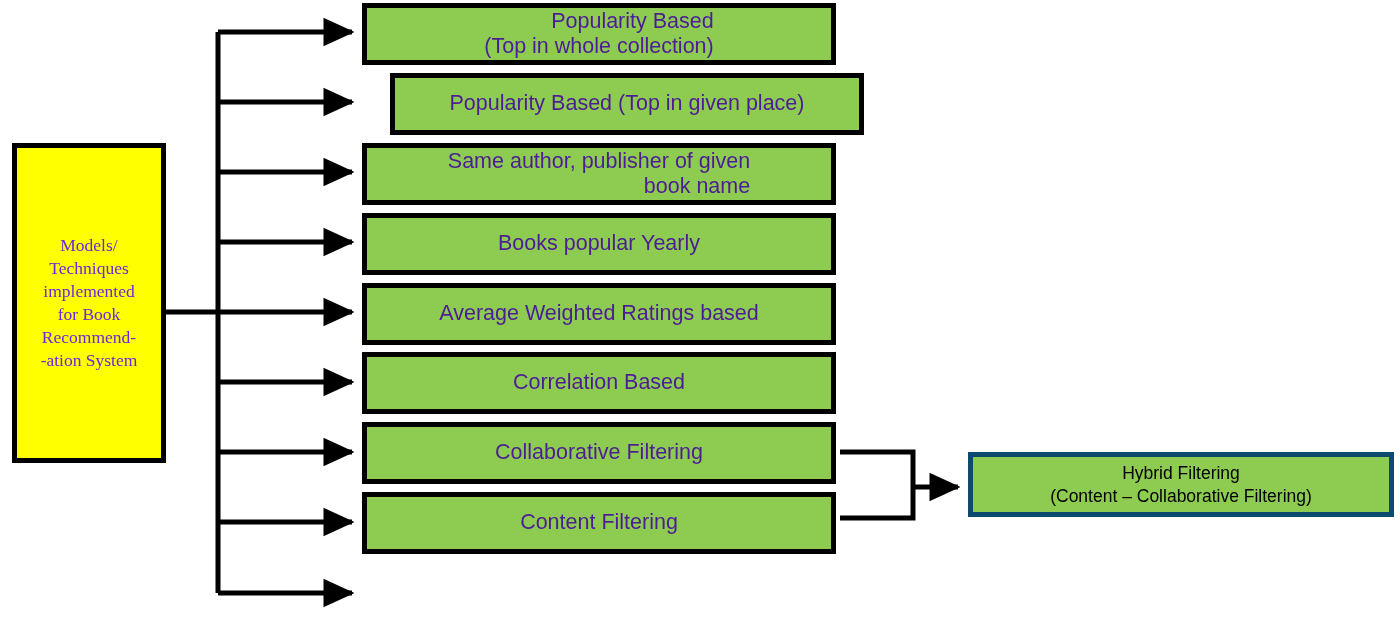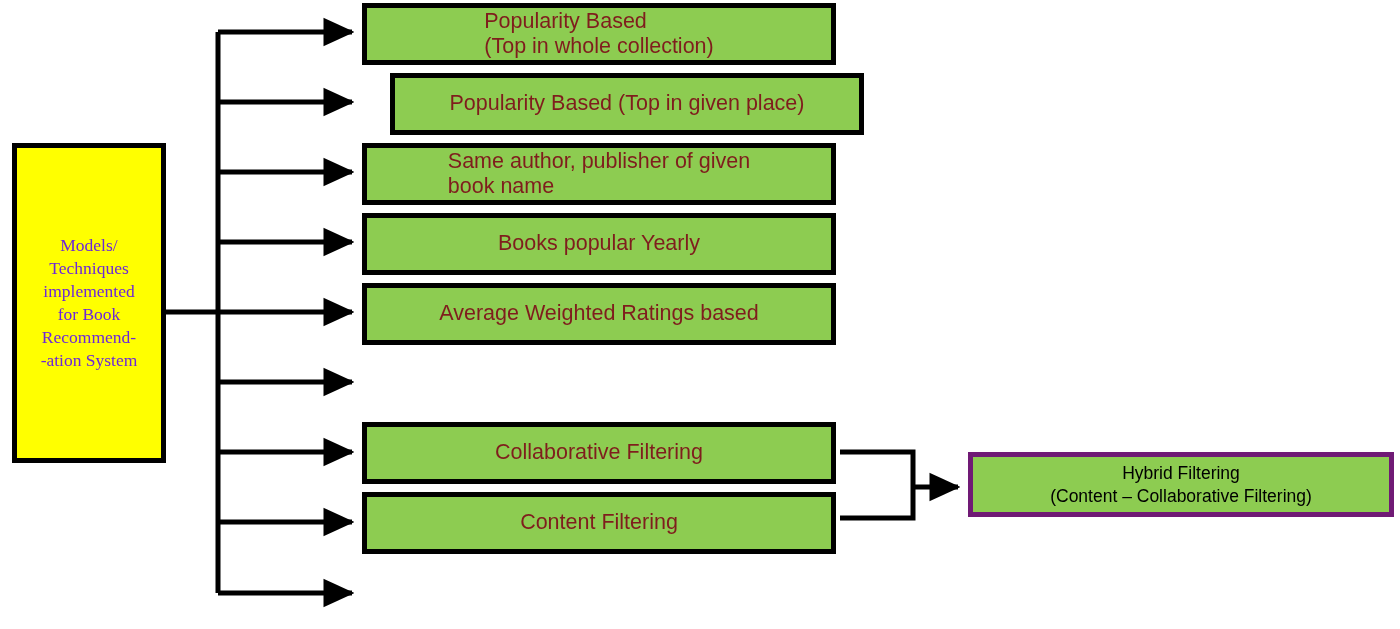--- a/index.html
+++ b/index.html
@@ -65,35 +65,35 @@
     background: #8DCC51;
     border: 5px solid #000000;
     display: flex;
     align-items: center;
     justify-content: center;
     z-index: 3;
   }
   .node-technique-label {
     font-size: 21.5px;
     line-height: 1.18;
-    color: #7f1d1d;
-    text-align: left;
+    color: #4c1d95;
+    text-align: right;
     white-space: pre-line;
     padding: 8px 6px;
   }
 
   
   .node-hybrid {
     position: absolute;
     left: 968px;
     top: 452px;
     width: 426px;
     height: 65px;
     background: #8DCC51;
-    border: 5px solid #701a75;
+    border: 5px solid #0c4a6e;
     display: flex;
     align-items: center;
     justify-content: center;
     z-index: 3;
   }
   .node-hybrid-label {
     font-size: 17.5px;
     line-height: 1.26;
     color: #000000;
     text-align: center;
@@ -151,20 +151,23 @@
   <div class="node-technique" style="top:143px;">
     <span class="node-technique-label">Same author, publisher of given
 book name</span>
   </div>
   <div class="node-technique" style="top:213px;">
     <span class="node-technique-label">Books popular Yearly</span>
   </div>
   <div class="node-technique" style="top:283px;">
     <span class="node-technique-label">Average Weighted Ratings based</span>
   </div>
+  <div class="node-technique" style="top:352px;">
+    <span class="node-technique-label">Correlation Based</span>
+  </div>
   <div class="node-technique" style="top:422px;">
     <span class="node-technique-label">Collaborative Filtering</span>
   </div>
   <div class="node-technique" style="top:492px;">
     <span class="node-technique-label">Content Filtering</span>
   </div>
 
   <div class="node-hybrid">
     <span class="node-hybrid-label">Hybrid Filtering
 (Content – Collaborative Filtering)</span>

